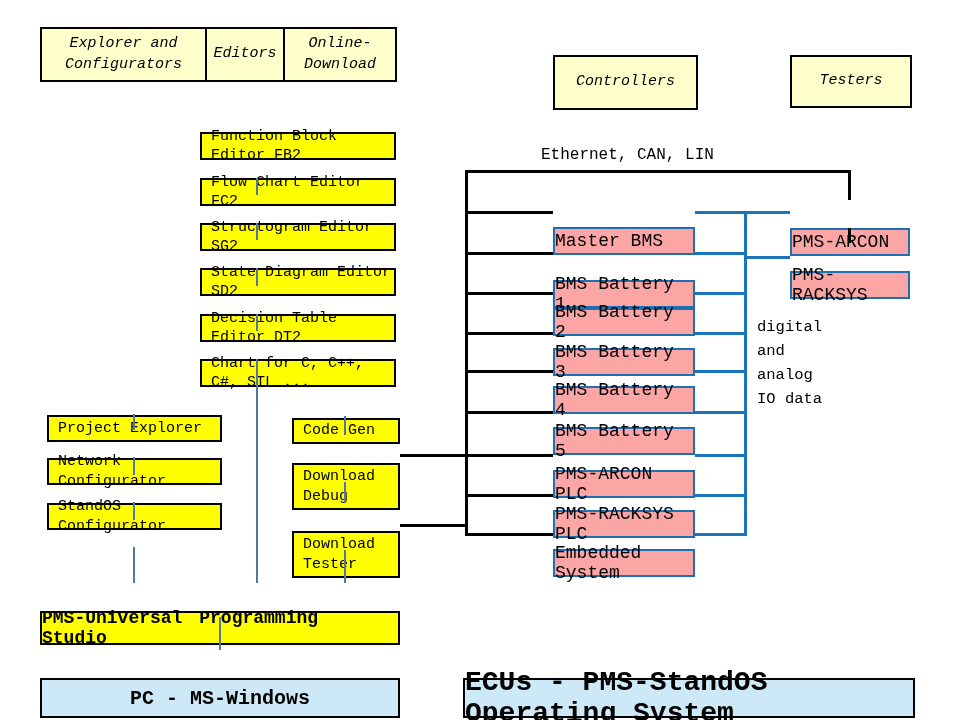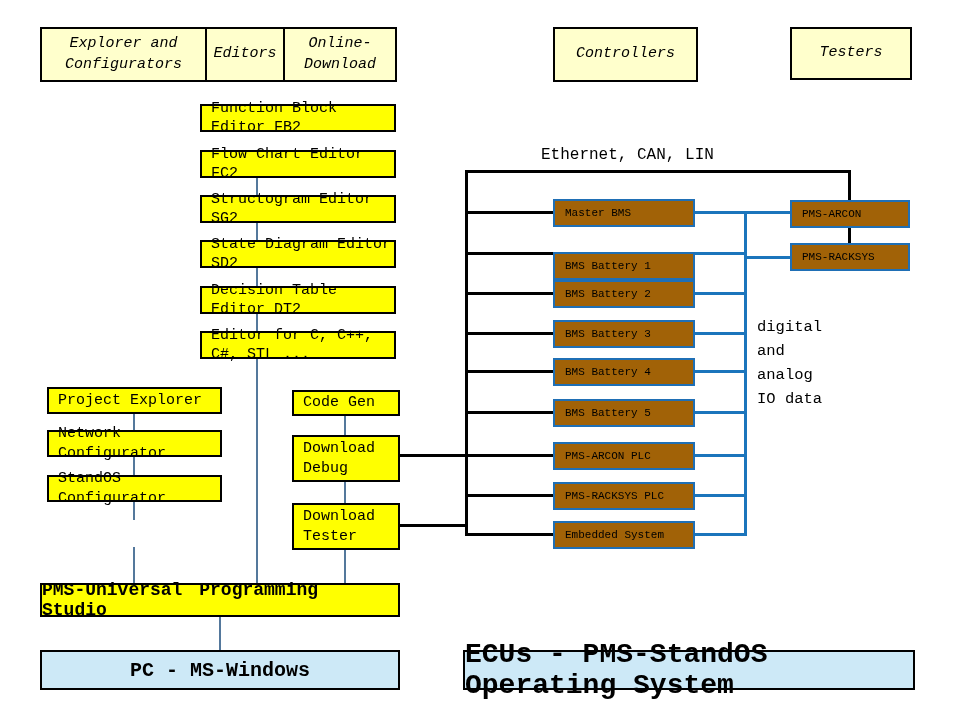--- a/index.html
+++ b/index.html
@@ -1,25 +1,25 @@
 <!DOCTYPE html>
 <html><head>
 <meta charset="utf-8">
 <style>
   html,body{margin:0;padding:0;background:#ffffff;}
   .canvas{
     position:relative;width:936px;height:720px;background:#ffffff;
     font-family:Liberation Mono, monospace;color:#000;overflow:hidden;
   }
-  .box{position:absolute;box-sizing:border-box;display:flex;align-items:center;}
+  .box{position:absolute;box-sizing:border-box;display:flex;align-items:center;margin-top:28px;}
   .hbox{background:#ffffcc;border:2px solid #000;font-style:italic;font-size:15px;
         justify-content:center;text-align:center;white-space:pre-line;line-height:1.35;}
   .ybox{background:#ffff00;border:2px solid #000;font-size:15px;padding-left:9px;
         white-space:pre-line;line-height:1.3;}
-  .cbox{background:#a16207;border:2px solid #1f6fb5;font-size:11px;padding-left:10px;}
+  .cbox{background:#fca5a5;border:2px solid #1f6fb5;font-size:18px;}
   .lbbox{background:#cde9f7;border:2px solid #000;justify-content:center;font-weight:bold;}
   .studio{background:#ffff00;border:2px solid #000;justify-content:center;
           font-weight:bold;font-size:18px;word-spacing:6px;}
   .lbl{position:absolute;white-space:pre-line;}
   .kline{position:absolute;background:#000;}
   .bline{position:absolute;background:#1b75bc;}
   .sline{position:absolute;background:#54789c;}
   .hdr-table{position:absolute;left:40px;top:27px;width:357px;height:55px;
              border:2px solid #000;box-sizing:border-box;display:flex;background:#ffffcc;}
   .hdr-cell{box-sizing:border-box;display:flex;align-items:center;justify-content:center;
@@ -40,21 +40,21 @@
   </div>
 
   <div class="box hbox" style="left:553px;top:27px;width:145px;height:55px">Controllers</div>
   <div class="box hbox" style="left:790px;top:27px;width:122px;height:53px">Testers</div>
 
   <div class="box ybox" style="left:200px;top:104px;width:196px;height:28px">Function Block Editor FB2</div>
   <div class="box ybox" style="left:200px;top:150px;width:196px;height:28px">Flow Chart Editor FC2</div>
   <div class="box ybox" style="left:200px;top:195px;width:196px;height:28px">Structogram Editor SG2</div>
   <div class="box ybox" style="left:200px;top:240px;width:196px;height:28px">State Diagram Editor SD2</div>
   <div class="box ybox" style="left:200px;top:286px;width:196px;height:28px">Decision Table Editor DT2</div>
-  <div class="box ybox" style="left:200px;top:331px;width:196px;height:28px">Editor for C, C++, C#, STL ...</div>
+  <div class="box ybox" style="left:200px;top:331px;width:196px;height:28px">Chart for C, C++, C#, STL ...</div>
 
   <div class="box ybox" style="left:47px;top:387px;width:175px;height:27px">Project Explorer</div>
   <div class="box ybox" style="left:47px;top:430px;width:175px;height:27px">Network Configurator</div>
   <div class="box ybox" style="left:47px;top:475px;width:175px;height:27px">StandOS Configurator</div>
 
   <div class="box ybox" style="left:292px;top:390px;width:108px;height:26px">Code Gen</div>
   <div class="box ybox" style="left:292px;top:435px;width:108px;height:47px">Download
 Debug</div>
   <div class="box ybox" style="left:292px;top:503px;width:108px;height:47px">Download
 Tester</div>

